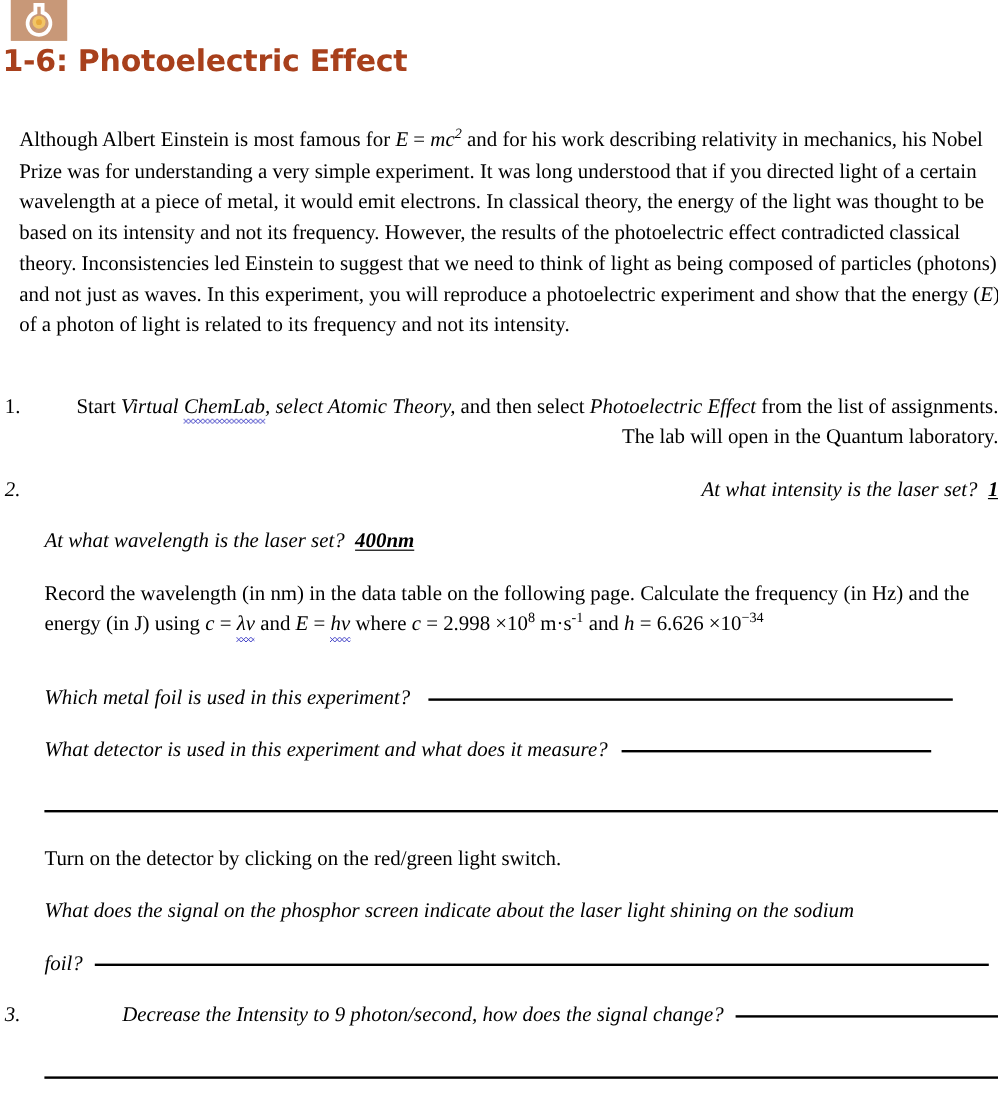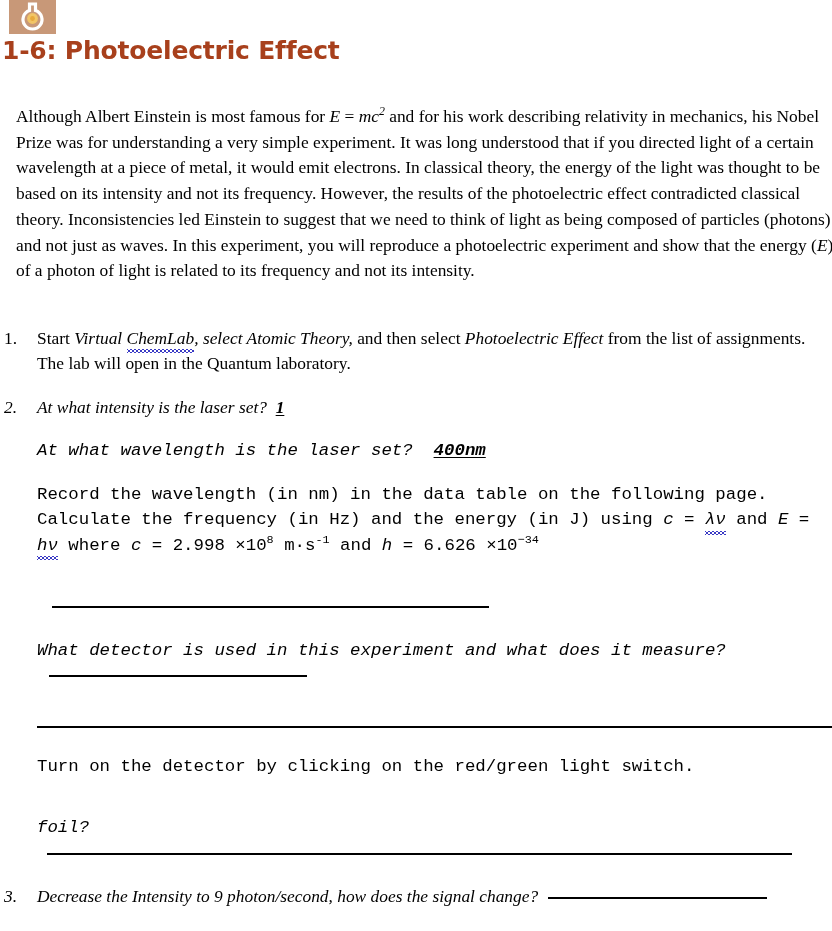--- a/index.html
+++ b/index.html
@@ -101,26 +101,26 @@
   }
   .item-num {
     position: absolute;
     left: 4px;
     top: 0;
     width: 26px;
     text-align: left;
   }
   .item-body {
     margin-left: 37px;
+    text-align: right;
   }
   .sub-block {
     margin-left: 37px;
     font-size: 17.4px;
     line-height: 25.5px;
-    font-family: Liberation Mono, monospace;
   }
 
   
   .answer {
     font-style: italic;
     font-weight: bold;
     text-decoration: underline;
     text-underline-offset: 2px;
     white-space: nowrap;
   }
@@ -181,38 +181,39 @@
 
     <div class="spacer-md"></div>
 
     <div class="sub-block"><span>Record the wavelength (in nm) in the data table on the following page. Calculate the frequency (in Hz) and the energy (in J) using </span><span class="it">c</span><span> = </span><span class="it squiggle">λν</span><span> and </span><span class="it">E</span><span> = </span><span class="it squiggle">hν</span><span> where </span><span class="it">c</span><span> = 2.998 ×10</span><sup>8</sup><span> m·s</span><sup>-1</sup><span> and </span><span class="it">h</span><span> = 6.626 ×10</span><sup>−34</sup></div>
 
     <div class="spacer-md"></div>
 
 
     <div class="spacer-md"></div>
 
-    <div class="sub-block"><span class="rule" style="width:437px;margin-left:15px;"></span></div>
+    <div class="sub-block"><span class="it">Which metal foil is used in this experiment?</span><span class="rule" style="width:437px;margin-left:15px;"></span></div>
 
     <div class="spacer-md"></div>
 
     <div class="sub-block"><span class="it">What detector is used in this experiment and what does it measure?</span><span class="rule" style="width:258px;margin-left:12px;"></span></div>
 
     <div style="height:37px"></div>
 
     <div class="sub-block">
       <span class="rule-block" style="width:795px;"></span>
     </div>
 
     <div class="spacer-lg"></div>
 
     <div class="sub-block">Turn on the detector by clicking on the red/green light switch.</div>
 
     <div class="spacer-md"></div>
 
+    <div class="sub-block it">What does the signal on the phosphor screen indicate about the laser light shining on the sodium</div>
 
     <div class="spacer-md"></div>
 
     <div class="sub-block"><span class="it">foil?</span><span class="rule" style="width:745px;margin-left:10px;"></span></div>
 
     <div class="spacer-md"></div>
 
     <div class="item">
       <span class="item-num it">3.</span>
       <div class="item-body"><span class="it">Decrease the Intensity to 9 photon/second, how does the signal change?</span><span class="rule" style="width:219px;margin-left:10px;"></span></div>

